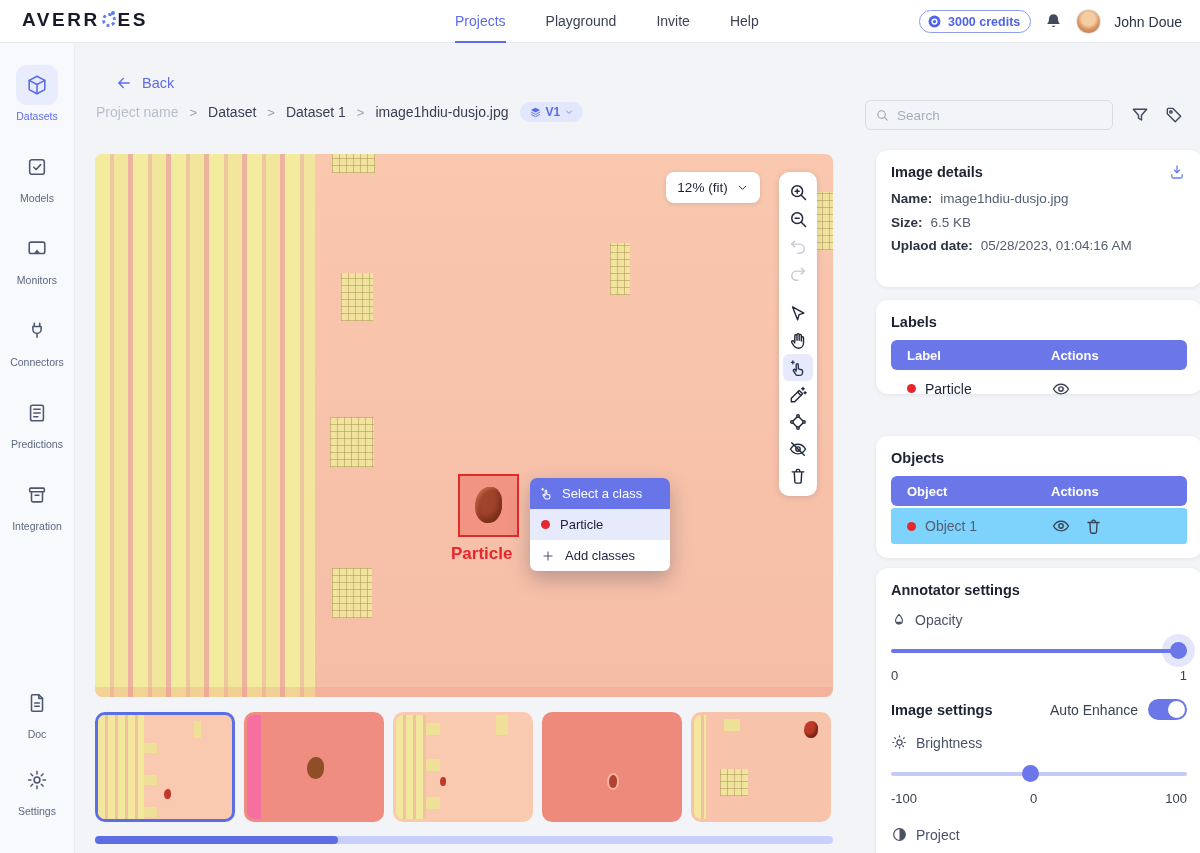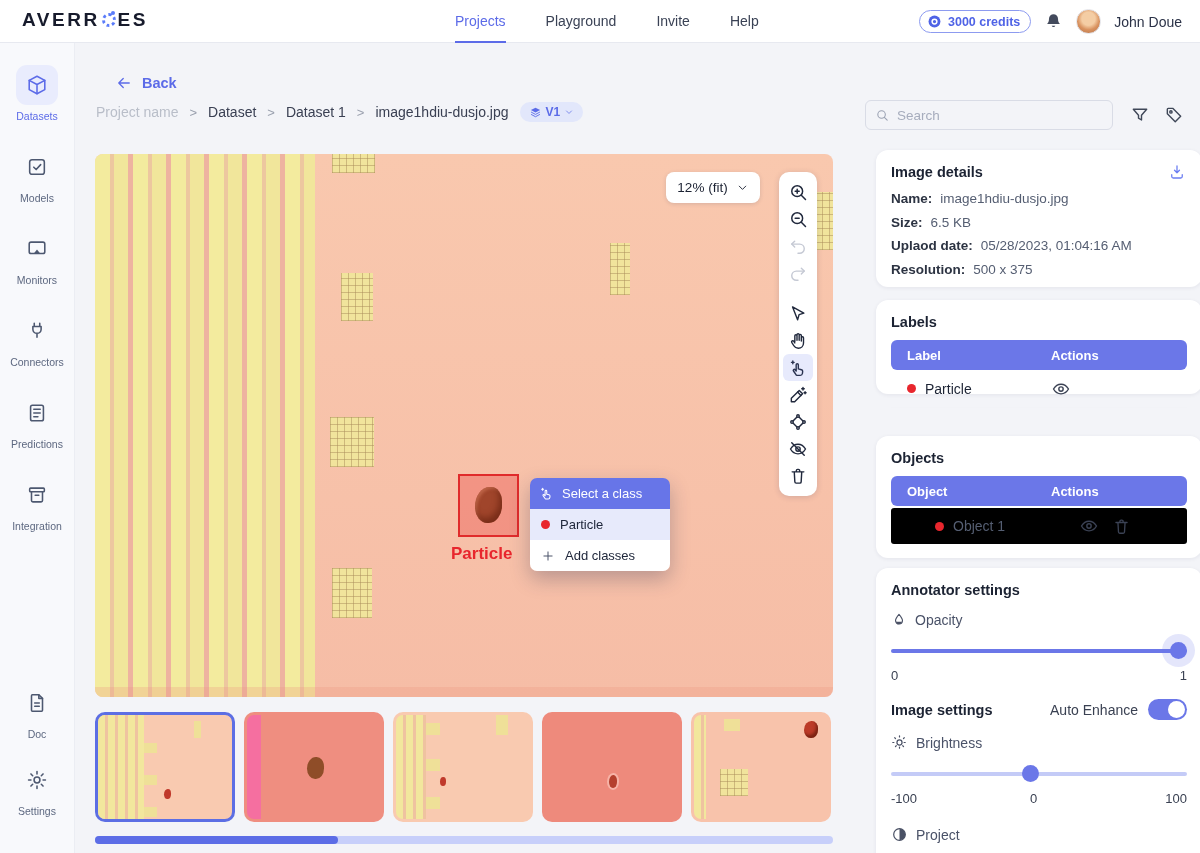--- a/index.html
+++ b/index.html
@@ -27,21 +27,21 @@
   .side-item { display:flex; flex-direction:column; align-items:center; gap:5px; margin-bottom:25px; cursor:pointer; color:#4d5870; }
   .side-item .lbl { font-size:10.5px; color:#5d6880; }
   .side-item.active .iconwrap { background:#e9ecfd; border-radius:11px; }
   .side-item.active { color:#5c6be8; }
   .side-item.active .lbl { color:#5c6be8; }
   .iconwrap { width:42px; height:40px; display:flex; align-items:center; justify-content:center; }
   .side-bottom { margin-top:auto; display:flex; flex-direction:column; align-items:center; }
   .side-bottom .side-item { margin-bottom:20px; }
 
   
-  .back-row { position:absolute; left:115px; top:74px; display:flex; align-items:center; gap:9px; color:#5c6be8; font-size:14.5px; font-weight:700; cursor:pointer; z-index:5; }
+  .back-row { position:absolute; left:115px; top:74px; display:flex; align-items:center; gap:9px; color:#5c6be8; font-size:14.5px; font-weight:400; cursor:pointer; z-index:5; }
   .crumbs { position:absolute; left:96px; top:102px; display:flex; align-items:center; gap:11px; font-size:14px; z-index:5; }
   .crumb-muted { color:#b9bec9; }
   .crumb { color:#3a4053; font-weight:500; cursor:pointer; }
   .crumb-sep { color:#9aa0ae; font-size:13px; }
   .vbadge { display:flex; align-items:center; gap:4px; background:#e2e7fb; border-radius:12px; padding:3px 9px; color:#5b6be8; font-size:12px; font-weight:700; cursor:pointer; }
 
   
   .canvas { position:absolute; left:95px; top:154px; width:738px; height:543px; border-radius:8px; overflow:hidden; background:linear-gradient(180deg,#f9c8ae,#f6bda6); z-index:1; }
   .stripes { position:absolute; left:0; top:0; bottom:0; width:220px;
     background:repeating-linear-gradient(90deg,#f3eb9e 0 15px,#edc79f 15px 19px,#f1e69b 19px 33px,#eeb3a0 33px 38px); }
@@ -90,21 +90,21 @@
   .dl-icon { position:absolute; right:16px; top:13px; color:#6b7df2; cursor:pointer; }
   .d-row { display:flex; gap:8px; font-size:13.5px; margin-top:8.5px; }
   .d-row .k { color:#2c3342; font-weight:600; }
   .d-row .v { color:#555e72; }
   .labels-card { top:300px; height:94px; }
   .objects-card { top:436px; height:122px; }
   .tbl-head { margin-top:10px; height:30px; background:#6b77e8; border-radius:6px; display:flex; align-items:center; color:#fff; font-size:13px; font-weight:700; }
   .tbl-head .c1 { padding-left:16px; width:160px; }
   .tbl-row { height:38px; display:flex; align-items:center; font-size:14px; color:#1d2435; cursor:pointer; border-bottom:1px solid #f2f3f7; }
   .tbl-row .c1 { padding-left:16px; width:160px; display:flex; align-items:center; gap:9px; }
-  .tbl-row.shaded { background:#000000; border-radius:3px; border-bottom:none; height:36px; margin-top:2px; color:#555e72;padding-left:28px; }
+  .tbl-row.shaded { background:#7dd3fc; border-radius:3px; border-bottom:none; height:36px; margin-top:2px; color:#555e72; }
   .row-actions { display:flex; align-items:center; gap:13px; color:#3b4254; }
   .settings-card { top:568px; height:300px; }
   .set-row { display:flex; align-items:center; gap:8px; margin-top:14px; color:#4a5268; font-size:14px; }
   .set-row .sicon { color:#4a5165; }
   .slider { position:relative; height:18px; margin-top:14px; }
   .slider .track { position:absolute; left:0; right:0; top:7px; height:4px; border-radius:2px; background:#c4cbf7; }
   .slider .track-fill { position:absolute; left:0; top:7px; height:4px; border-radius:2px; background:#6b77e8; }
   .slider .thumbk { position:absolute; top:0; width:17px; height:17px; border-radius:50%; background:#6b77e8; }
   .slider .halo { position:absolute; top:-8px; width:33px; height:33px; border-radius:50%; background:rgba(107,119,232,.18); }
   .range-labels { display:flex; justify-content:space-between; font-size:13px; color:#3a4152; margin-top:8px; position:relative; }
@@ -437,24 +437,20 @@
         <span class="v">image1hdiu-dusjo.jpg</span>
       </div>
       <div class="d-row">
         <span class="k">Size:</span>
         <span class="v">6.5 KB</span>
       </div>
       <div class="d-row">
         <span class="k">Uplaod date:</span>
         <span class="v">05/28/2023, 01:04:16 AM</span>
       </div>
-      <div class="d-row">
-        <span class="k">Resolution:</span>
-        <span class="v">500 x 375</span>
-      </div>
     </div>
 
     <div class="card labels-card">
       <div class="card-title">Labels</div>
       <div class="tbl-head">
         <span class="c1">Label</span>
         <span>Actions</span>
       </div>
       <div class="tbl-row">
         <span class="c1">

